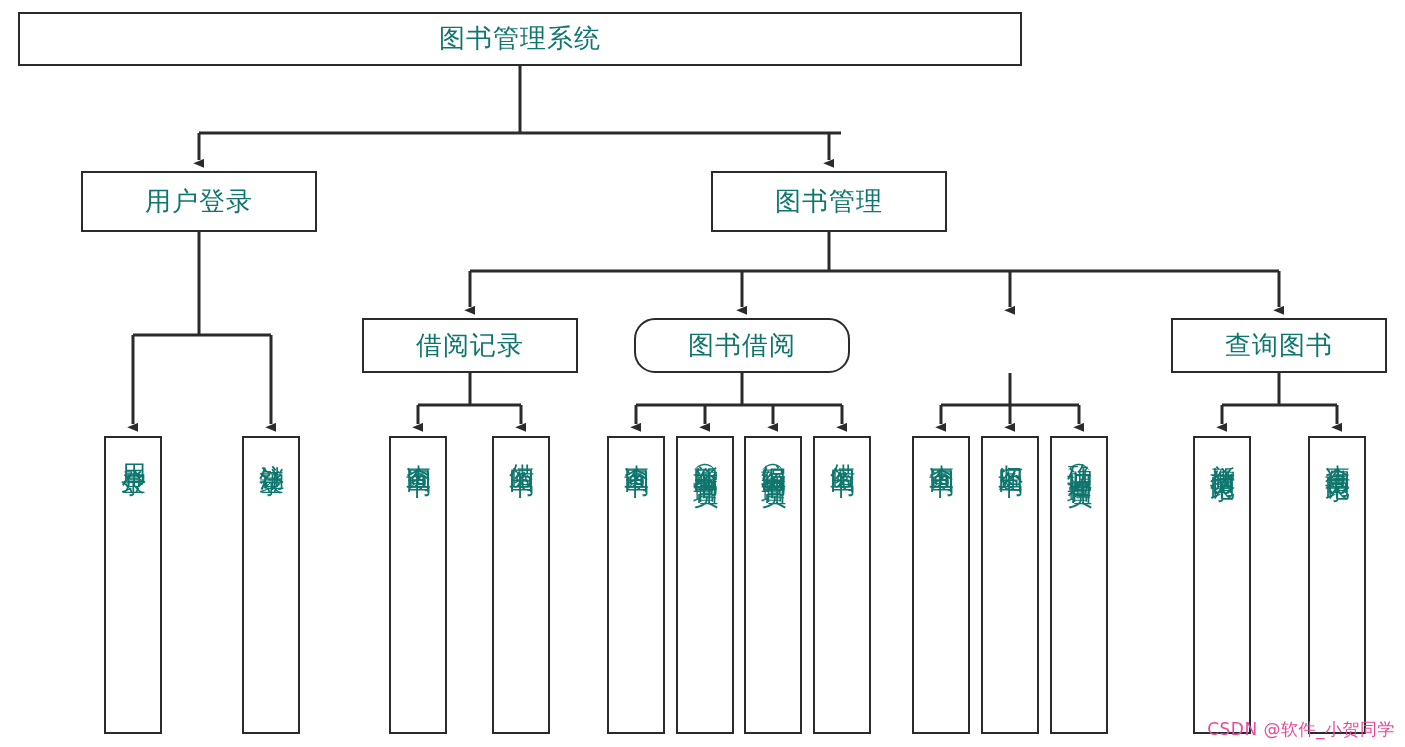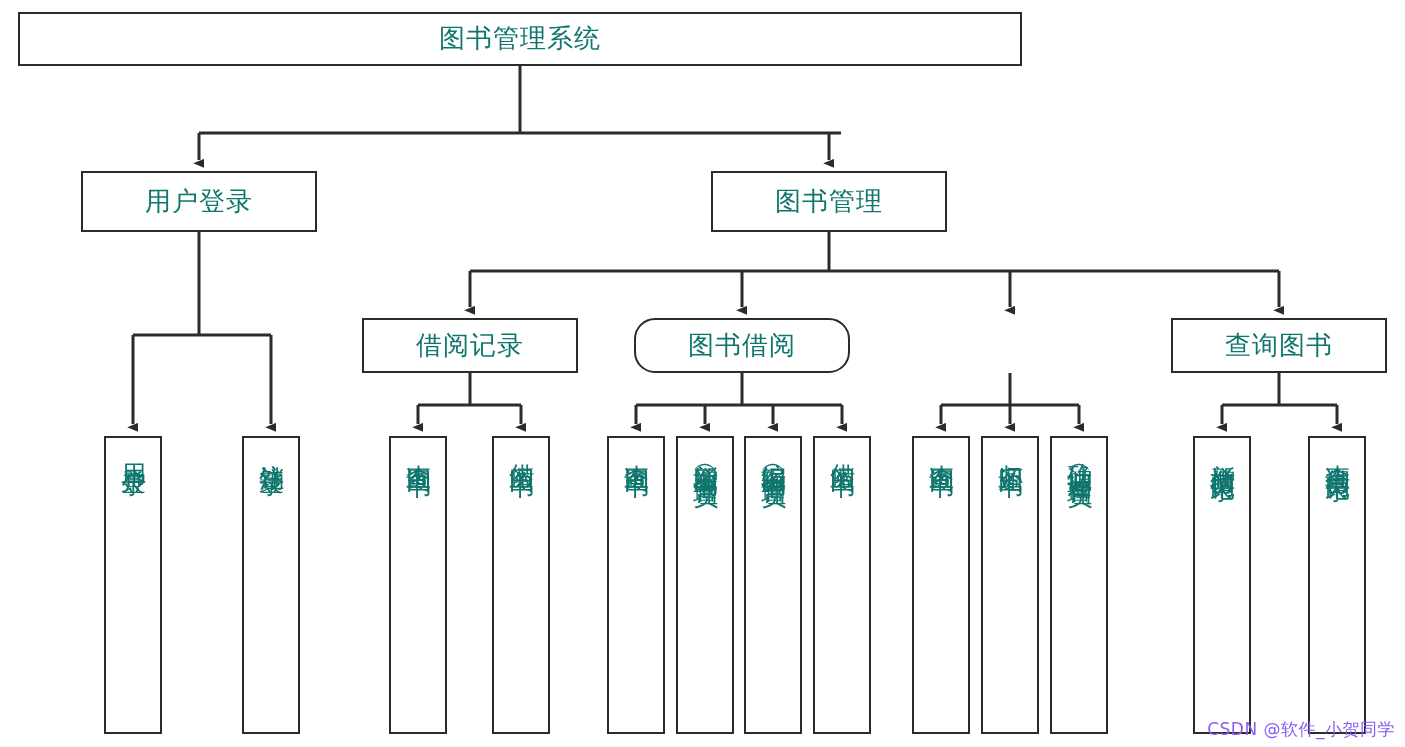--- a/index.html
+++ b/index.html
@@ -56,21 +56,21 @@
     text-orientation: upright;
     font-size: 25px;
     line-height: 1.05;
     letter-spacing: 3px;
   }
   #watermark {
     position: absolute;
     right: 10px;
     bottom: 6px;
     font-size: 17px;
-    color: #8b5cf6;
+    color: #ec4899;
     letter-spacing: 0.5px;
     white-space: nowrap;
     user-select: none;
   }
 </style>
 </head>
 <body>
 
 <div id="diagram-root">
 

